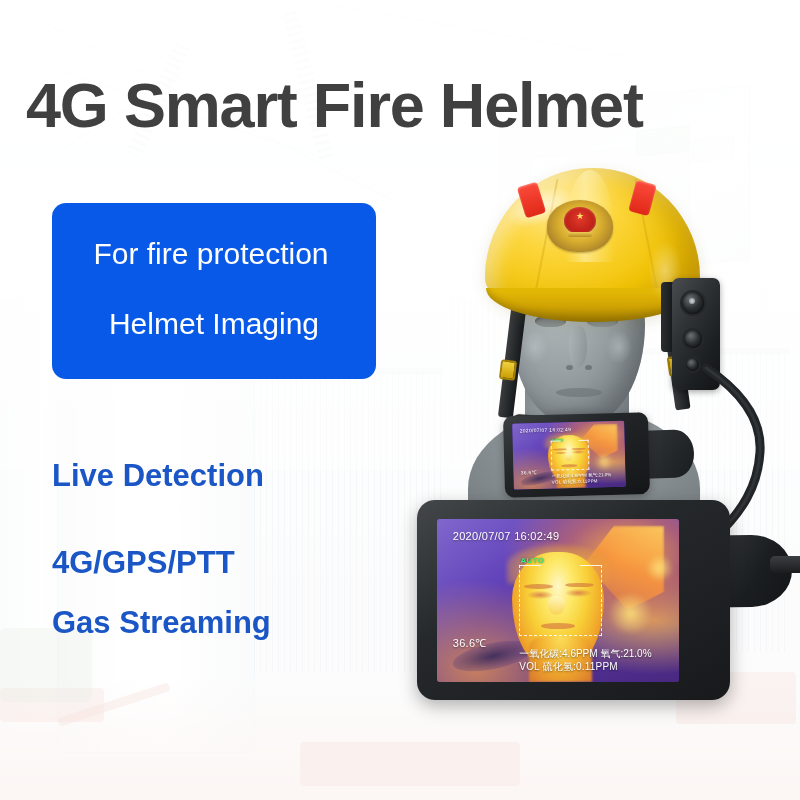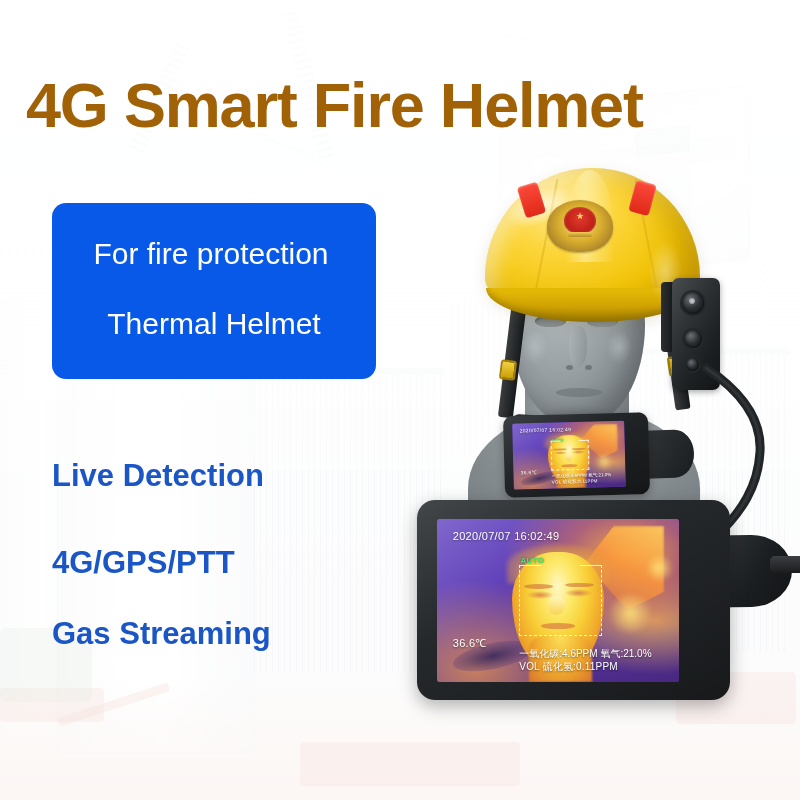--- a/index.html
+++ b/index.html
@@ -112,21 +112,21 @@
   }
   .bg-veil2 {
     position:absolute; left:0; top:0; width:800px; height:470px;
     background:linear-gradient(180deg,rgba(255,255,255,.80),rgba(255,255,255,.45));
   }
 
   
   .headline {
     position:absolute; left:26px; top:74px;
     font-size:63px; font-weight:700; letter-spacing:-1.2px;
-    color:#a16207;
+    color:#404040;
     line-height:1;
     white-space:nowrap;
     text-shadow:0 1px 0 rgba(255,255,255,.5);
   }
 
   
   .badge {
     position:absolute; left:52px; top:203px;
     width:324px; height:176px;
     background:#0959E8;
@@ -140,21 +140,21 @@
   }
   .badge-line.l1 { margin-right:6px; }
 
   
   .features { position:absolute; left:52px; top:460px; width:330px; }
   .feature {
     color:#1B56C6; font-size:31px; font-weight:700;
     white-space:nowrap; line-height:1;
   }
   .feature.f1 { margin-bottom:56px; }
-  .feature.f2 { margin-bottom:40px; }
+  .feature.f2 { margin-bottom:29px; }
 
   
   .product { position:absolute; left:0; top:0; width:800px; height:800px; }
 
   
   .neck {
     position:absolute; left:525px; top:330px; width:104px; height:130px;
     background:linear-gradient(100deg,#7d8488 0%, #9aa1a4 35%, #868d91 70%, #6e7478 100%);
     border-radius:0 0 26px 26px;
   }
@@ -550,21 +550,21 @@
     <div class="bg-pipe" style="left:56px;top:700px;width:116px;height:9px;transform:rotate(-18deg);"></div>
 
     <div class="bg-veil"></div>
     <div class="bg-veil2"></div>
   </div>
 
   <div class="headline">4G Smart Fire Helmet</div>
 
   <div class="badge">
     <span class="badge-line l1">For fire protection</span>
-    <span class="badge-line l2">Thermal Helmet</span>
+    <span class="badge-line l2">Helmet Imaging</span>
   </div>
 
   <div class="features">
     <div class="feature f1">Live Detection</div>
     <div class="feature f2">4G/GPS/PTT</div>
     <div class="feature f3">Gas Streaming</div>
   </div>
 
   <div class="product">
 

